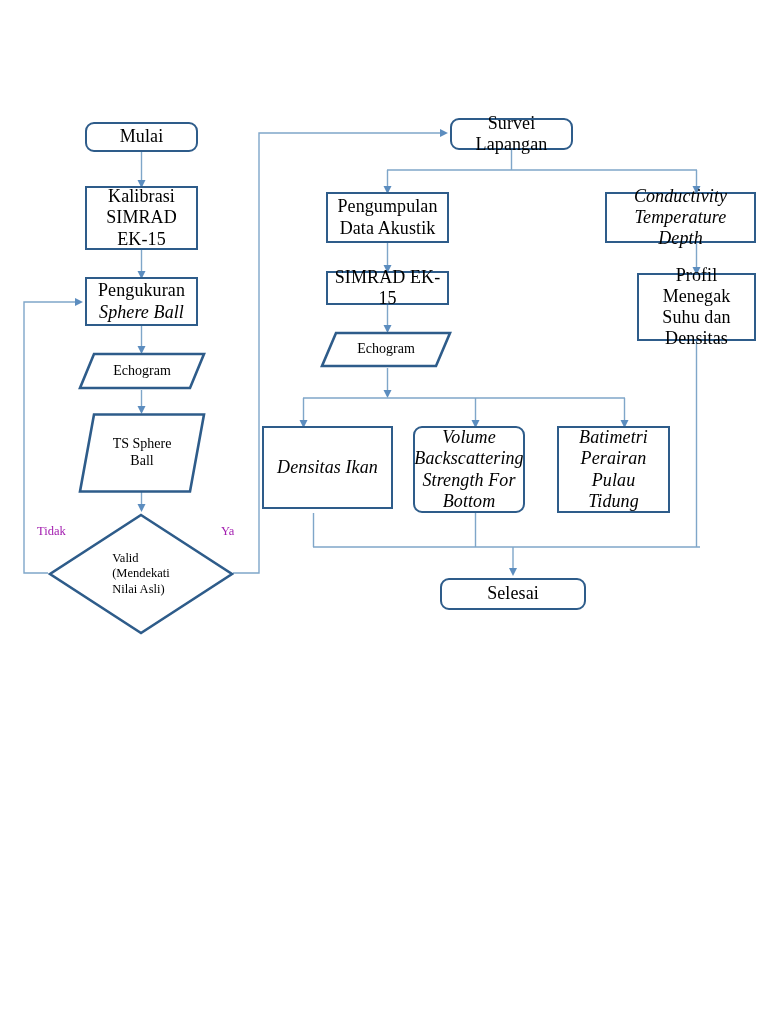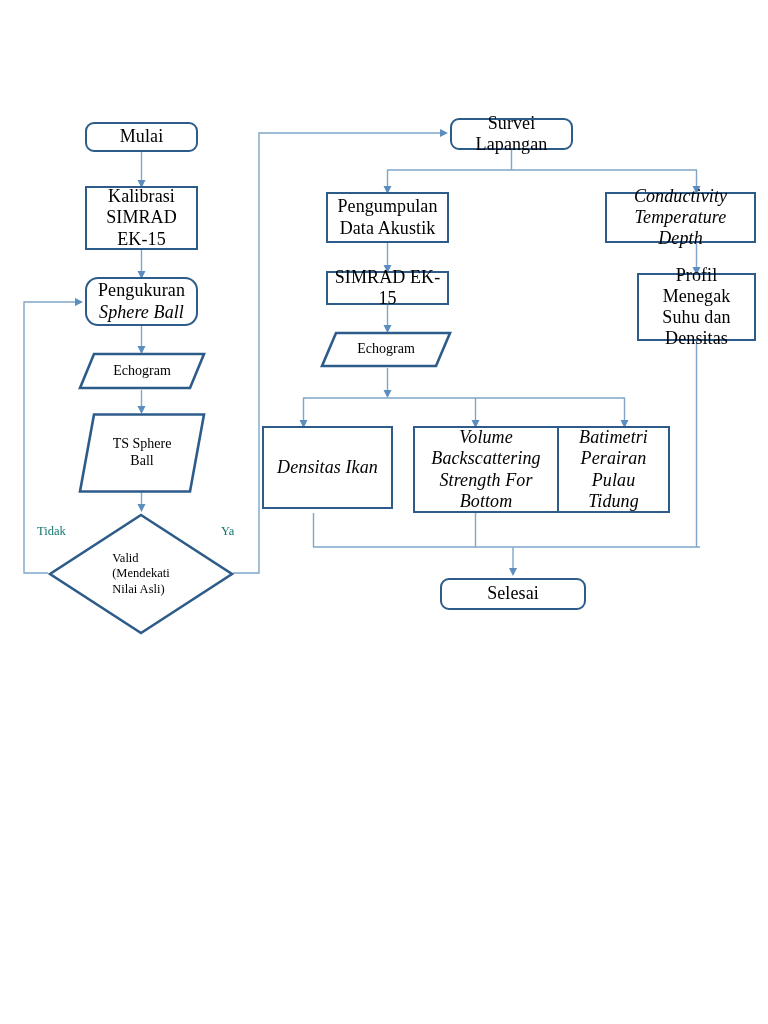--- a/index.html
+++ b/index.html
@@ -99,21 +99,21 @@
     justify-content: center;
     font-size: 12.5px;
     line-height: 1.22;
     z-index: 2;
   }
 
   
   .edge-label {
     position: absolute;
     font-size: 12.5px;
-    color: #0f766e;
+    color: #a21caf;
     z-index: 3;
     white-space: nowrap;
   }
 </style>
 </head>
 <body>
 
 <div id="canvas">
 
   <svg id="edges" viewBox="0 0 768 1024" width="768" height="1024">
@@ -164,21 +164,21 @@
 
   <div class="node terminator" style="left:85px; top:122px; width:113px; height:30px;">
     <span class="txt">Mulai</span>
   </div>
 
   <div class="node process" style="left:85px; top:186px; width:113px; height:64px;">
     <span class="txt">Kalibrasi
 SIMRAD EK-15</span>
   </div>
 
-  <div class="node process" style="left:85px; top:277px; width:113px; height:49px; flex-direction:column;border-radius:13px;">
+  <div class="node process" style="left:85px; top:277px; width:113px; height:49px; flex-direction:column;">
     <span class="txt">Pengukuran</span>
     <span class="txt ital">Sphere Ball</span>
   </div>
 
   <div class="para" style="left:78px; top:352px; width:128px; height:38px;">
     <svg viewBox="0 0 128 38" preserveAspectRatio="none">
       <polygon points="16,2 126,2 112,36 2,36" fill="#ffffff" stroke="#2E5C8A" stroke-width="2.6" vector-effect="non-scaling-stroke"></polygon>
     </svg>
     <span class="txt">Echogram</span>
   </div>
@@ -231,21 +231,21 @@
   <div class="node process" style="left:637px; top:273px; width:119px; height:68px;">
     <span class="txt">Profil Menegak
 Suhu dan
 Densitas</span>
   </div>
 
   <div class="node process process-thick ital" style="left:262px; top:426px; width:131px; height:83px;">
     <span class="txt">Densitas Ikan</span>
   </div>
 
-  <div class="node process process-thick ital" style="left:413px; top:426px; width:146px; height:87px;">
+  <div class="node process process-thick ital" style="left:413px; top:426px; width:112px; height:87px;border-radius:9px;">
     <span class="txt">Volume
 Backscattering
 Strength For
 Bottom</span>
   </div>
 
   <div class="node process ital" style="left:557px; top:426px; width:113px; height:87px;">
     <span class="txt">Batimetri
 Perairan Pulau
 Tidung</span>

